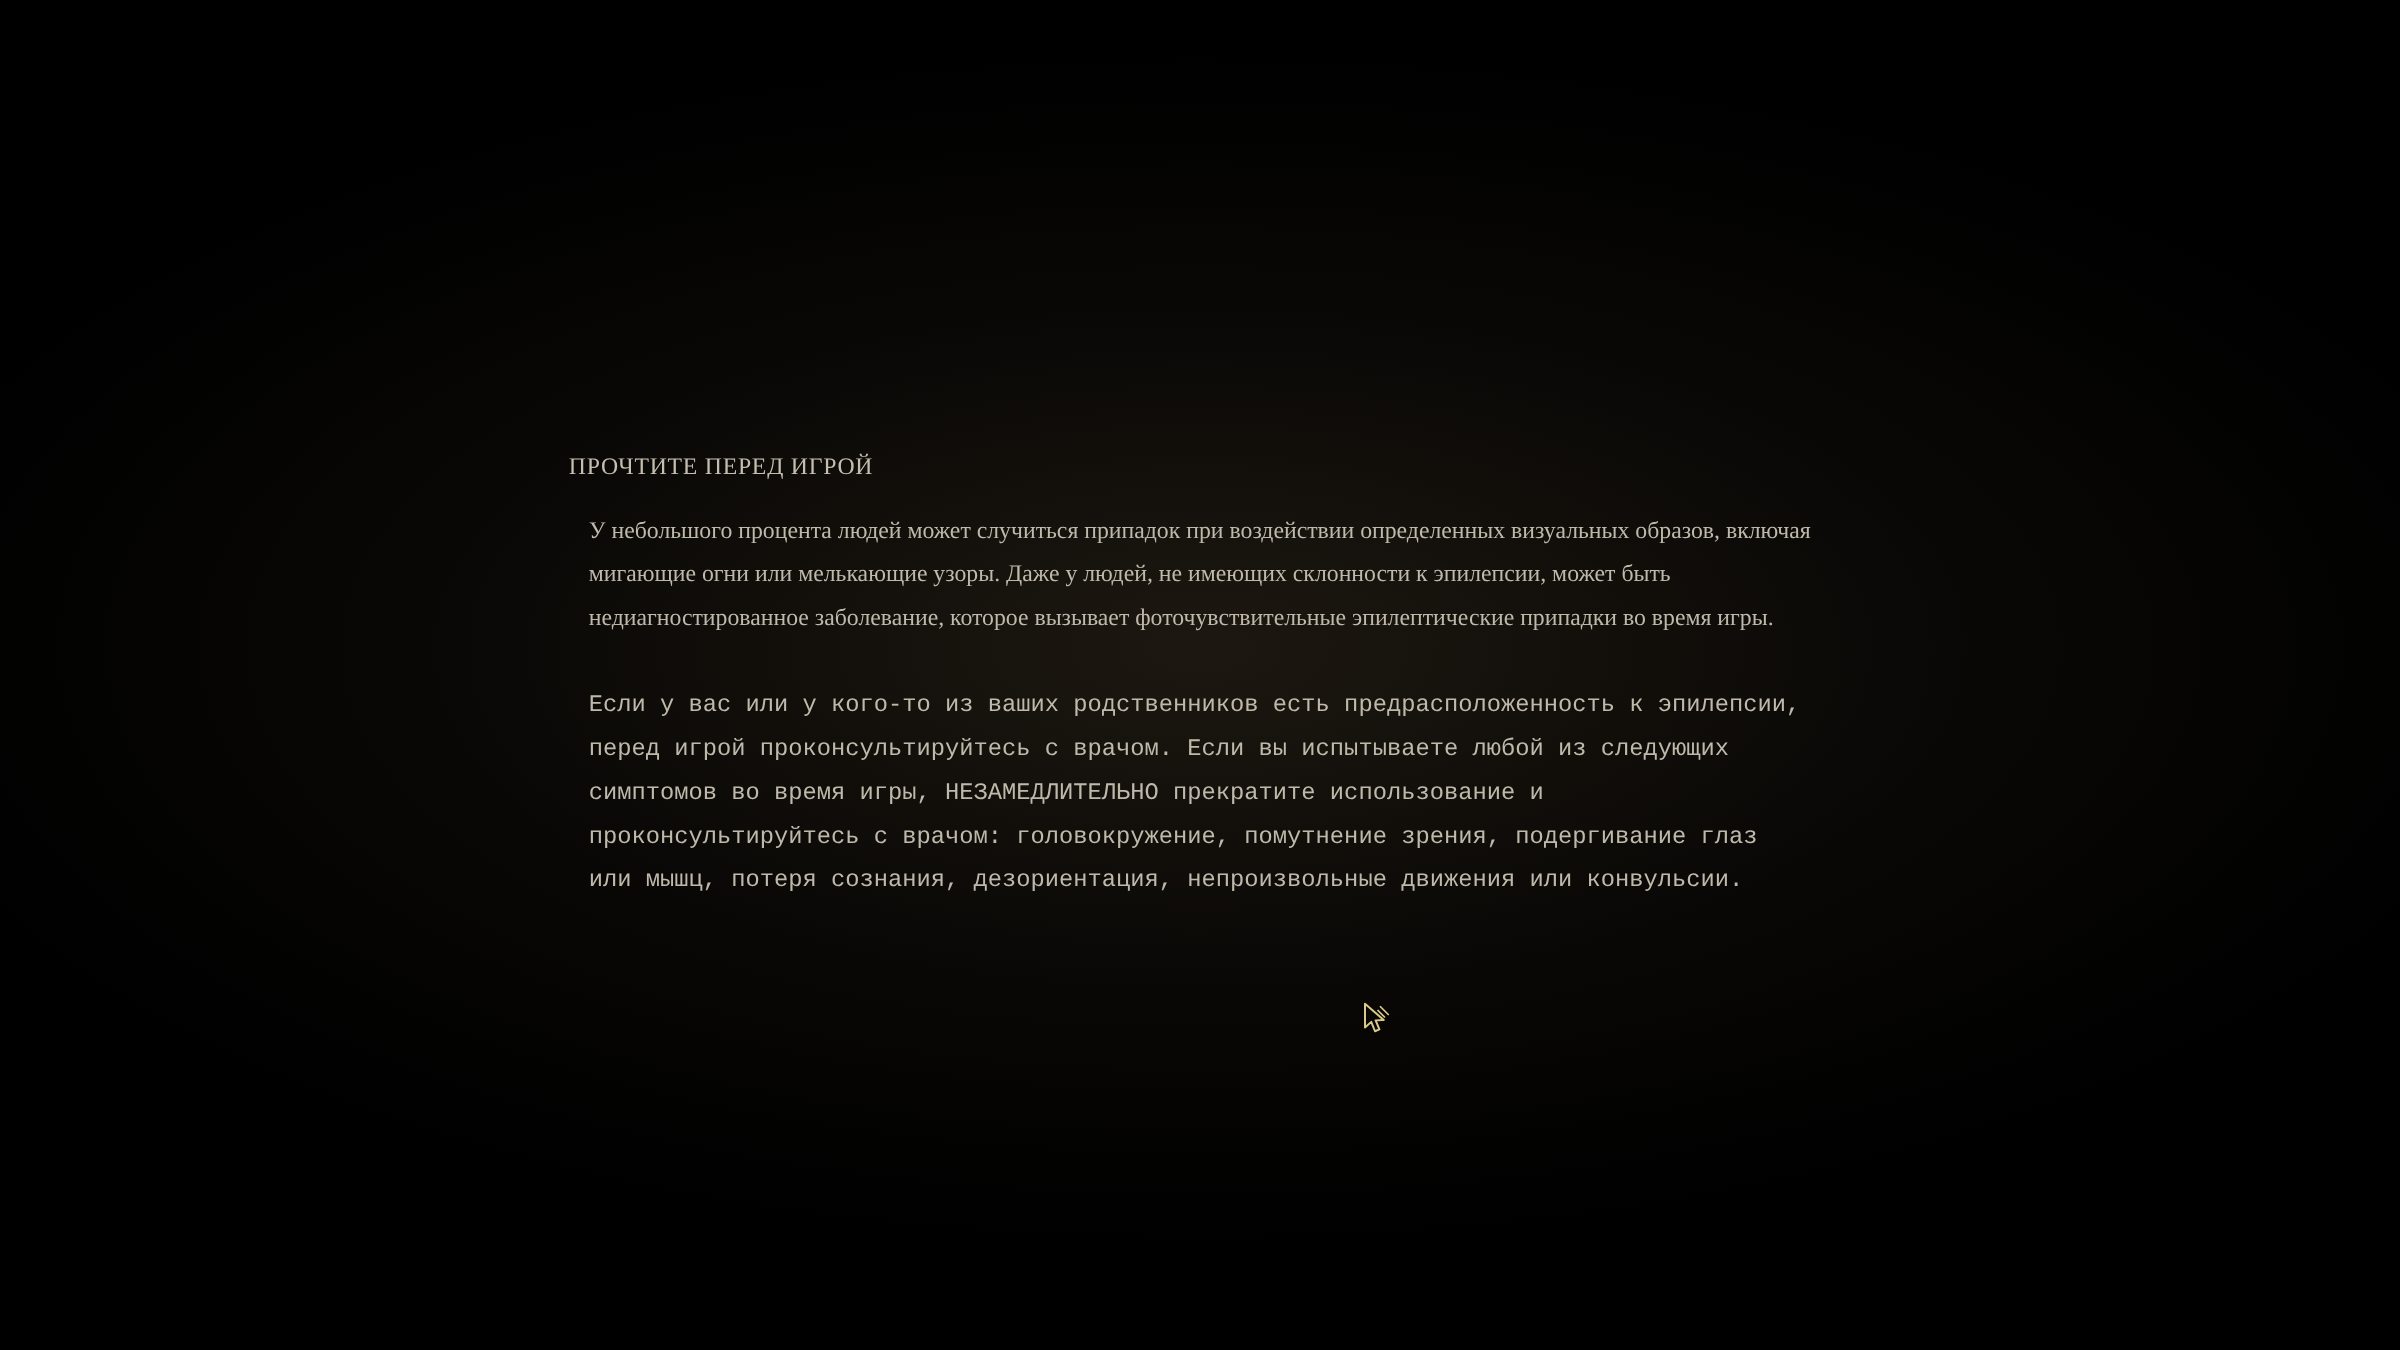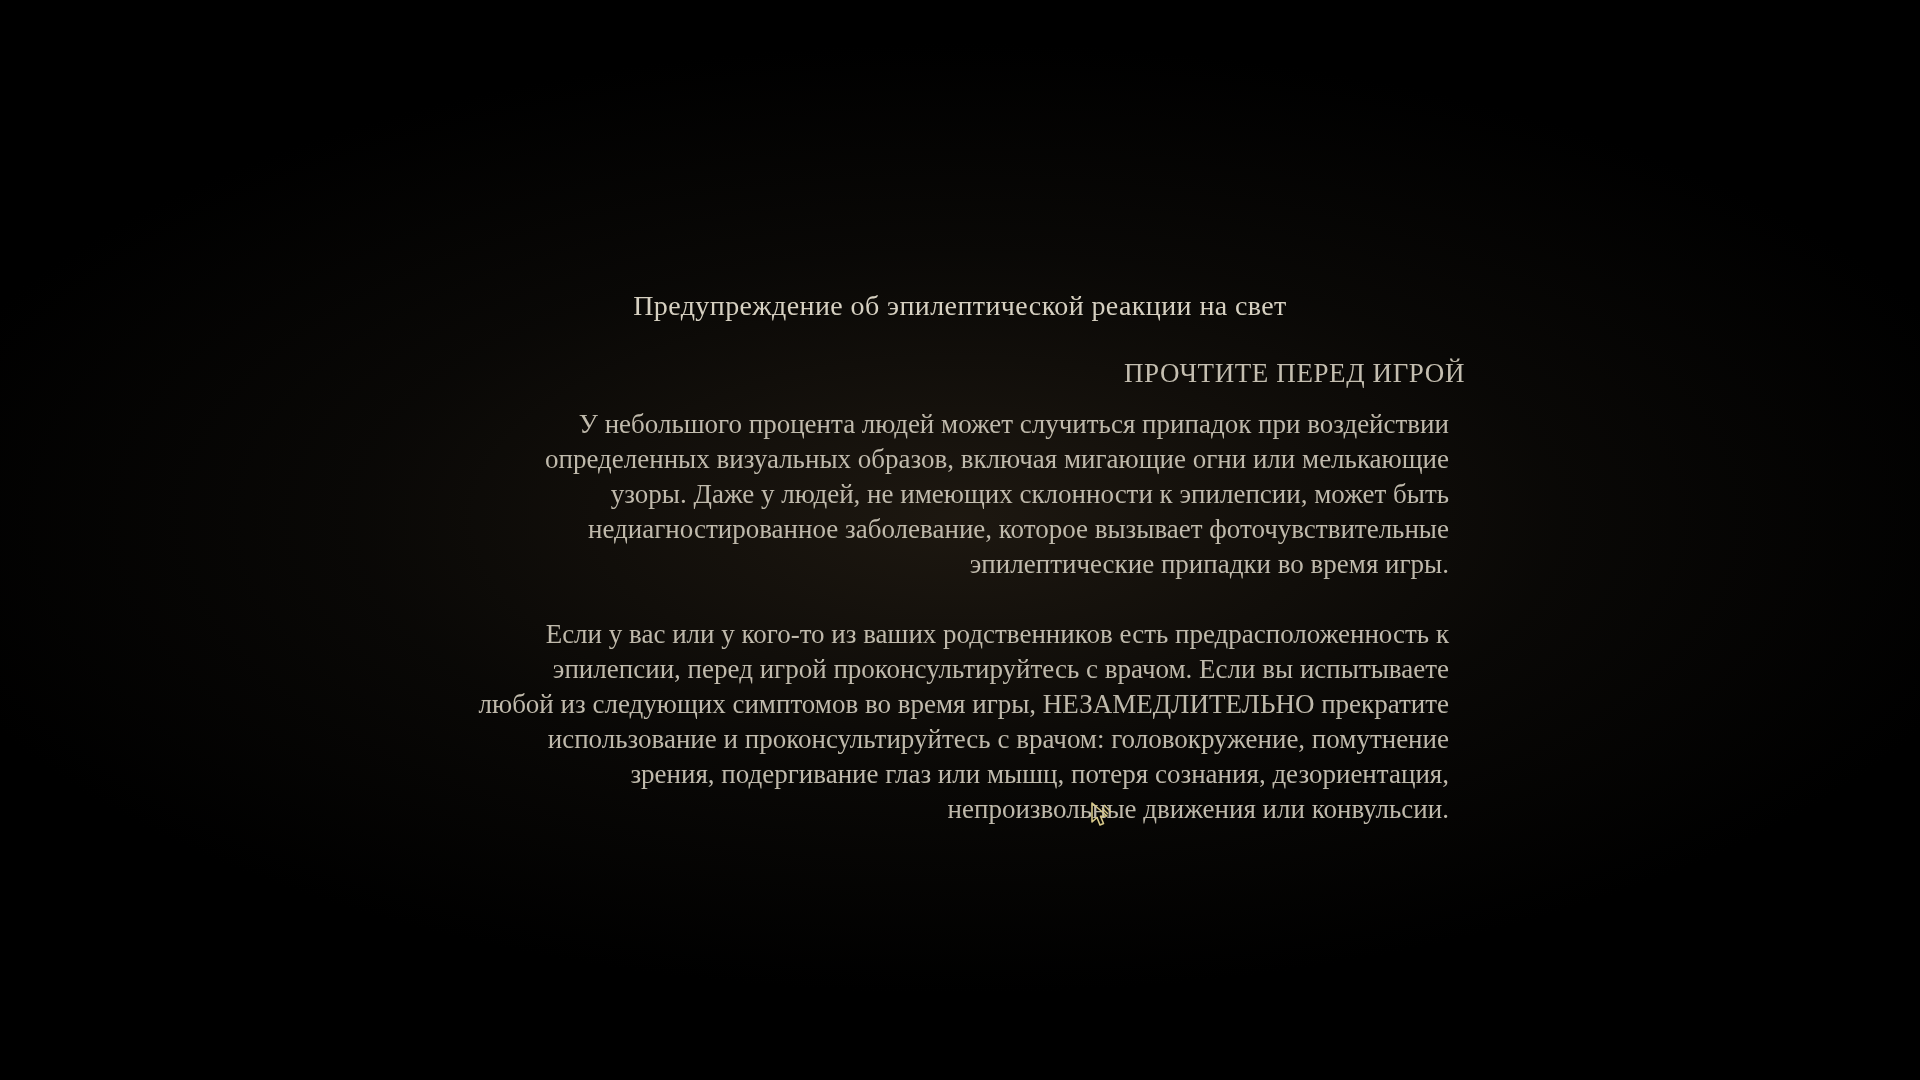--- a/index.html
+++ b/index.html
@@ -48,60 +48,60 @@
     font-weight: normal;
     margin: 0;
   }
 
   .warning-body {
     position: absolute;
     top: 356px;
     left: 50%;
     transform: translateX(-50%);
     width: 1010px;
-    text-align: right;
-    font-size: 27px;
+    text-align: left;
+    font-size: 19px;
     line-height: 35px;
     color: #bfb9ab;
   }
 
   .subhead {
     display: block;
     margin-bottom: 2px;
     letter-spacing: 0.6px;
     color: #c4beb0;
   }
 
   .para {
     margin: 16px;
   }
 
   .para + .para {
     margin-top: 35px;
+    font-family: Liberation Mono, monospace;
   }
 
   
   .cursor {
     position: absolute;
     left: 1089px;
     top: 801px;
     width: 26px;
     height: 30px;
     pointer-events: none;
   }
   .cursor svg { display: block; }
 </style>
 </head>
 <body>
 
 <div class="bg-tint"></div>
 
 <div class="screen">
 
-  <h1 class="warning-title">Предупреждение об эпилептической реакции на свет</h1>
 
   <div class="warning-body">
     <span class="subhead">ПРОЧТИТЕ ПЕРЕД ИГРОЙ</span>
     <p class="para">У небольшого процента людей может случиться припадок при воздействии определенных визуальных образов, включая мигающие огни или мелькающие узоры. Даже у людей, не имеющих склонности к эпилепсии, может быть недиагностированное заболевание, которое вызывает фоточувствительные эпилептические припадки во время игры.</p>
     <p class="para">Если у вас или у кого-то из ваших родственников есть предрасположенность к эпилепсии, перед игрой проконсультируйтесь с врачом. Если вы испытываете любой из следующих симптомов во время игры, НЕЗАМЕДЛИТЕЛЬНО прекратите использование и проконсультируйтесь с врачом: головокружение, помутнение зрения, подергивание глаз или мышц, потеря сознания, дезориентация, непроизвольные движения или конвульсии.</p>
   </div>
 
 </div>
 
 <div class="cursor">

